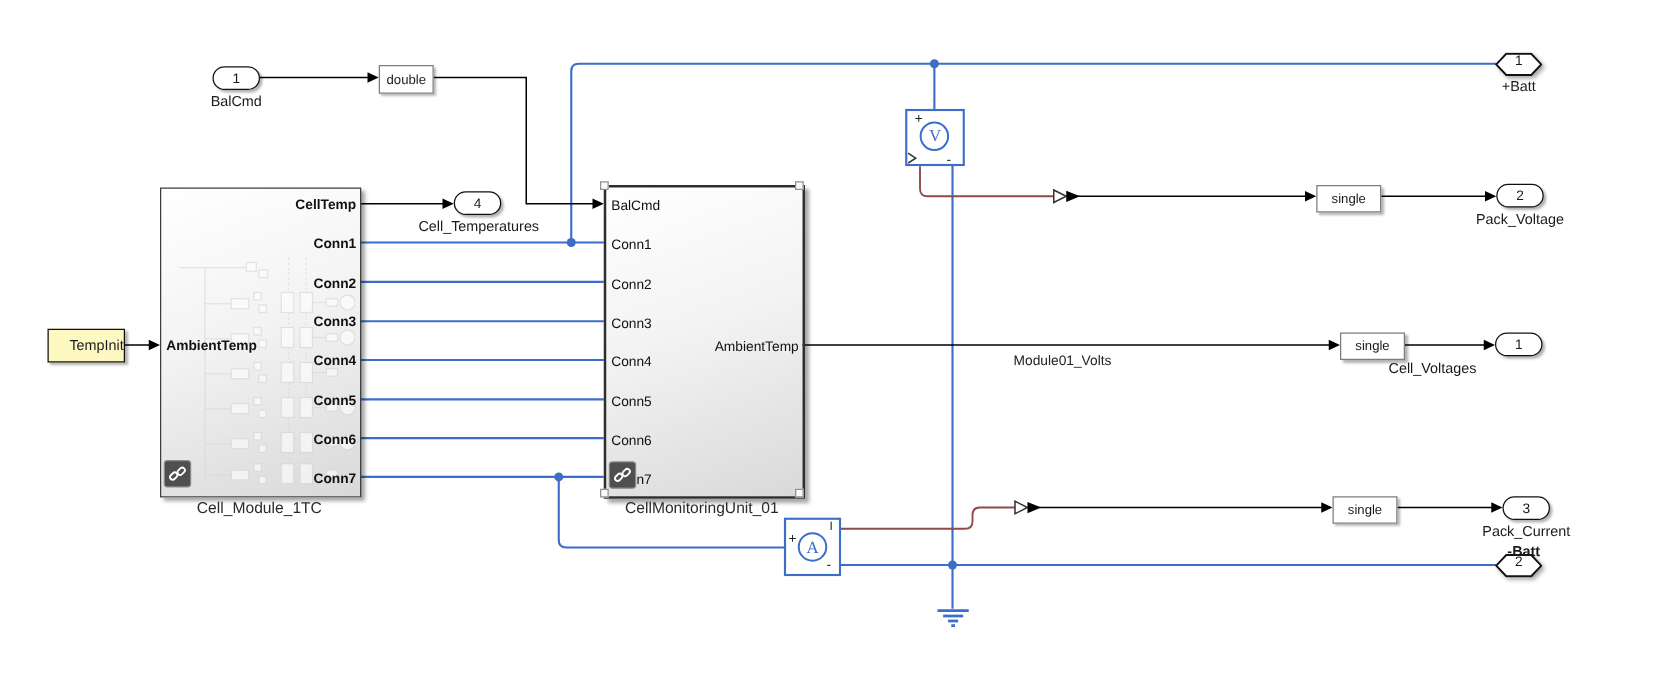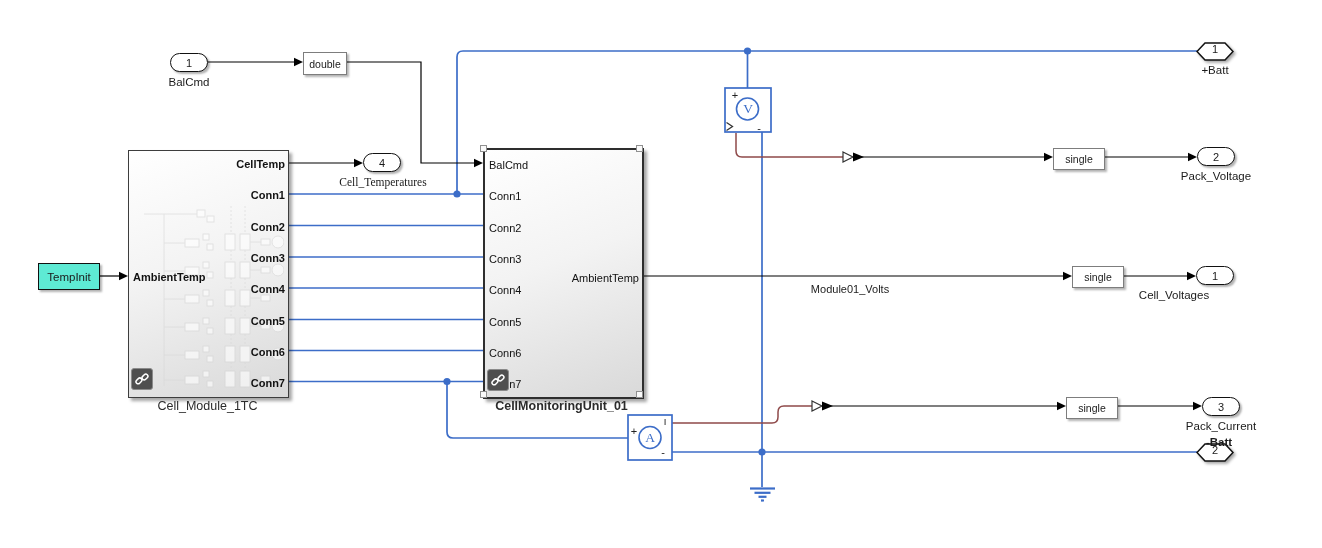--- a/index.html
+++ b/index.html
@@ -23,22 +23,22 @@
     position:absolute;left:1.5px;width:20px;height:20px;background:#4f4f4f;
     border:1px solid #8a8a8a;border-radius:3px;display:flex;align-items:center;justify-content:center;
   }
   .watermark{position:absolute;left:10px;top:45px;opacity:0.6;}
   
   .minib{
     position:absolute;background:#fff;border:1px solid #7d7d7d;box-shadow:2px 2px 2px rgba(0,0,0,0.3);
     display:flex;align-items:center;justify-content:center;font-size:10.5px;color:#1a1a1a;
   }
   .srcb{
-    position:absolute;background:#5eead4;border:1.4px solid #111;box-shadow:2px 2px 2px rgba(0,0,0,0.3);
-    display:flex;align-items:center;justify-content:center;font-size:11.5px;color:#1a1a1a;
+    position:absolute;background:#fef9c3;border:1.4px solid #111;box-shadow:2px 2px 2px rgba(0,0,0,0.3);
+    display:flex;align-items:center;justify-content:flex-end;font-size:11.5px;color:#1a1a1a;
   }
   
   .oval{
     position:absolute;width:38px;height:19px;background:#fff;border:1.4px solid #111;border-radius:10px;
     box-shadow:2px 2px 2px rgba(0,0,0,0.3);display:flex;align-items:center;justify-content:center;
     font-size:11px;box-sizing:border-box;
   }
   .hexport{position:absolute;width:38px;height:19px;filter:drop-shadow(2px 2px 1.5px rgba(0,0,0,0.35));}
   .hexport svg{position:absolute;left:0;top:0;}
   .hexport span{position:absolute;left:0;top:1px;width:38px;text-align:center;font-size:11px;}
@@ -261,31 +261,31 @@
     <span class="portlabel r" style="top:121px;">AmbientTemp</span>
     <div class="linkbadge" style="top:219px;">
       <svg width="14" height="14" viewBox="0 0 14 14">
         <g stroke="#fff" stroke-width="1.5" fill="none">
           <rect x="0.8" y="6.8" width="6.5" height="4.2" rx="2.1" transform="rotate(-45 4 9)"></rect>
           <rect x="6.7" y="2.9" width="6.5" height="4.2" rx="2.1" transform="rotate(-45 10 5)"></rect>
         </g>
       </svg>
     </div>
   </div>
-  <div class="blockname" style="left:483px;top:399px;width:157px;font-weight:bold;">CellMonitoringUnit_01</div>
+  <div class="blockname" style="left:483px;top:399px;width:157px;">CellMonitoringUnit_01</div>
 
   <div class="handle" style="left:480px;top:145px;"></div>
   <div class="handle" style="left:636px;top:145px;"></div>
   <div class="handle" style="left:480px;top:391px;"></div>
   <div class="handle" style="left:636px;top:391px;"></div>
 
   <div class="oval" style="left:363px;top:153px;">
     <span>4</span>
   </div>
-  <div class="extlabel" style="left:333px;top:176px;width:100px;font-family:Liberation Serif, serif;">Cell_Temperatures</div>
+  <div class="extlabel" style="left:333px;top:176px;width:100px;">Cell_Temperatures</div>
 
   <span class="sensorletter" style="left:740px;top:101px;">V</span>
   <span class="sensorsign" style="left:730px;top:90px;">+</span>
   <span class="sensorsign" style="left:754px;top:123px;">-</span>
   <span class="sensorletter" style="left:642px;top:429.5px;">A</span>
   <span class="sensorsign" style="left:629px;top:426px;">+</span>
   <span class="sensorsign small" style="left:660px;top:416px;">I</span>
   <span class="sensorsign" style="left:658px;top:447px;">-</span>
 
   <div class="minib" style="left:1053px;top:148px;width:50px;height:20px;">
@@ -296,21 +296,21 @@
   </div>
   <div class="extlabel" style="left:1176px;top:170px;width:80px;">Pack_Voltage</div>
 
   <div class="wirelabel" style="left:790px;top:283px;width:120px;">Module01_Volts</div>
   <div class="minib" style="left:1072px;top:266px;width:50px;height:20px;">
     <span>single</span>
   </div>
   <div class="oval" style="left:1196px;top:266px;">
     <span>1</span>
   </div>
-  <div class="extlabel" style="left:1106px;top:289px;width:80px;margin-left:28px;">Cell_Voltages</div>
+  <div class="extlabel" style="left:1106px;top:289px;width:80px;">Cell_Voltages</div>
 
   <div class="minib" style="left:1066px;top:397px;width:50px;height:20px;">
     <span>single</span>
   </div>
   <div class="oval" style="left:1202px;top:397px;">
     <span>3</span>
   </div>
   <div class="extlabel" style="left:1181px;top:420px;width:80px;">Pack_Current</div>
 
   <div class="hexport" style="left:1196px;top:42px;">

